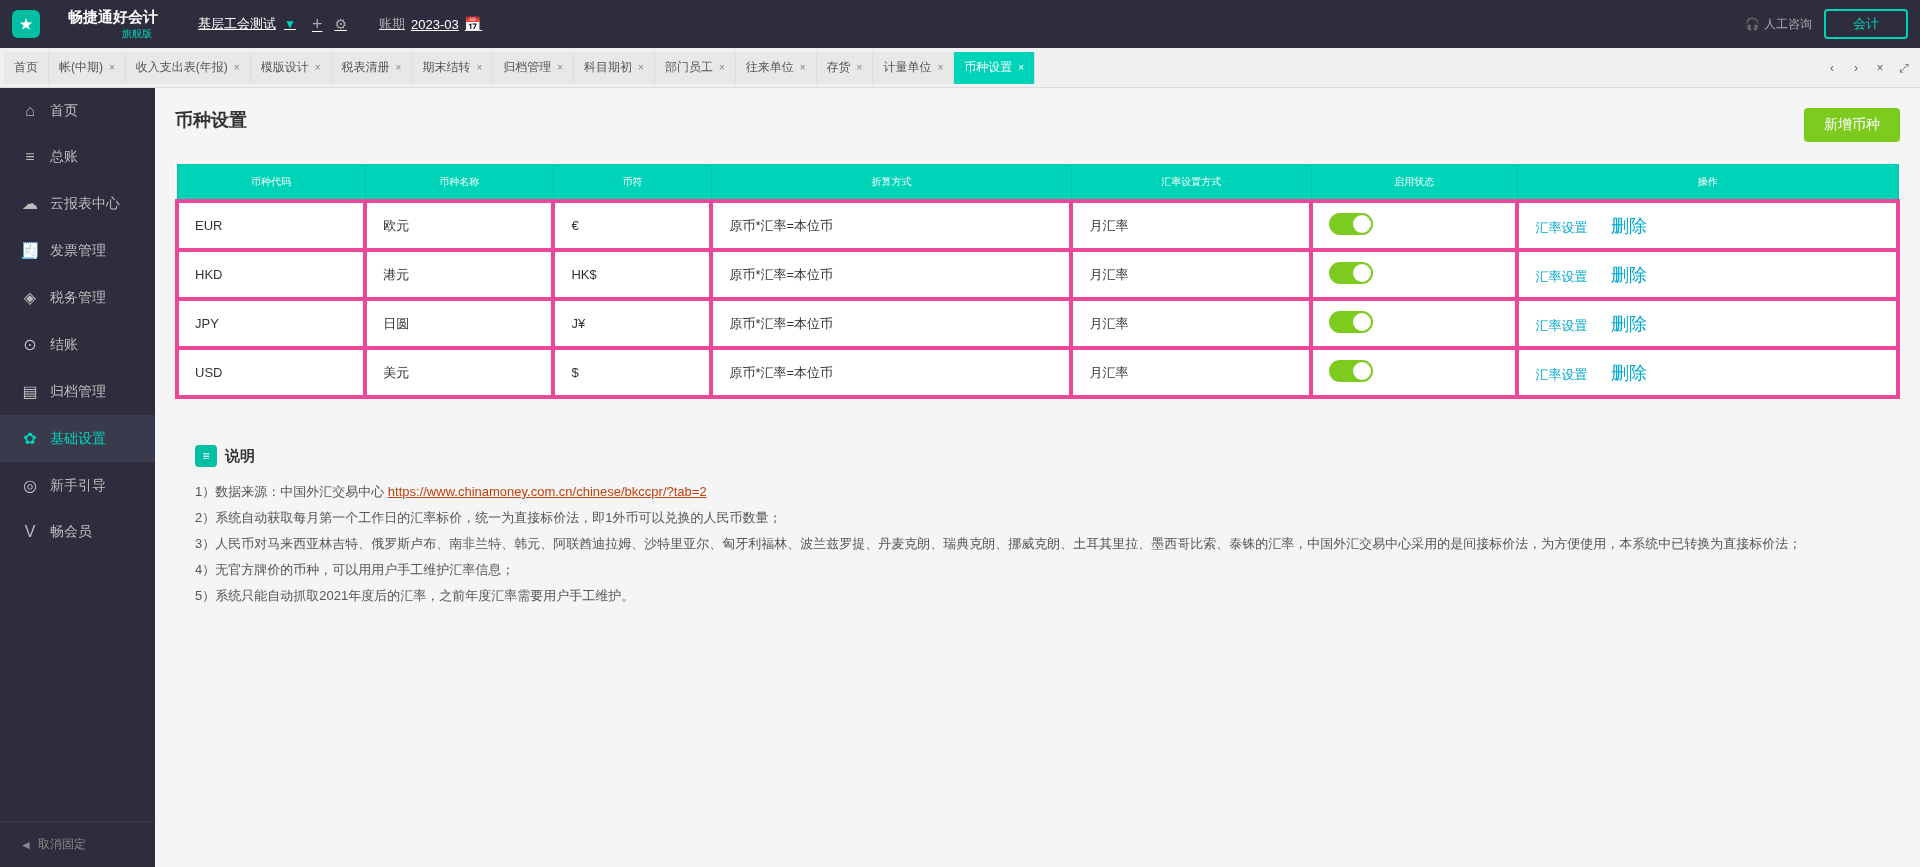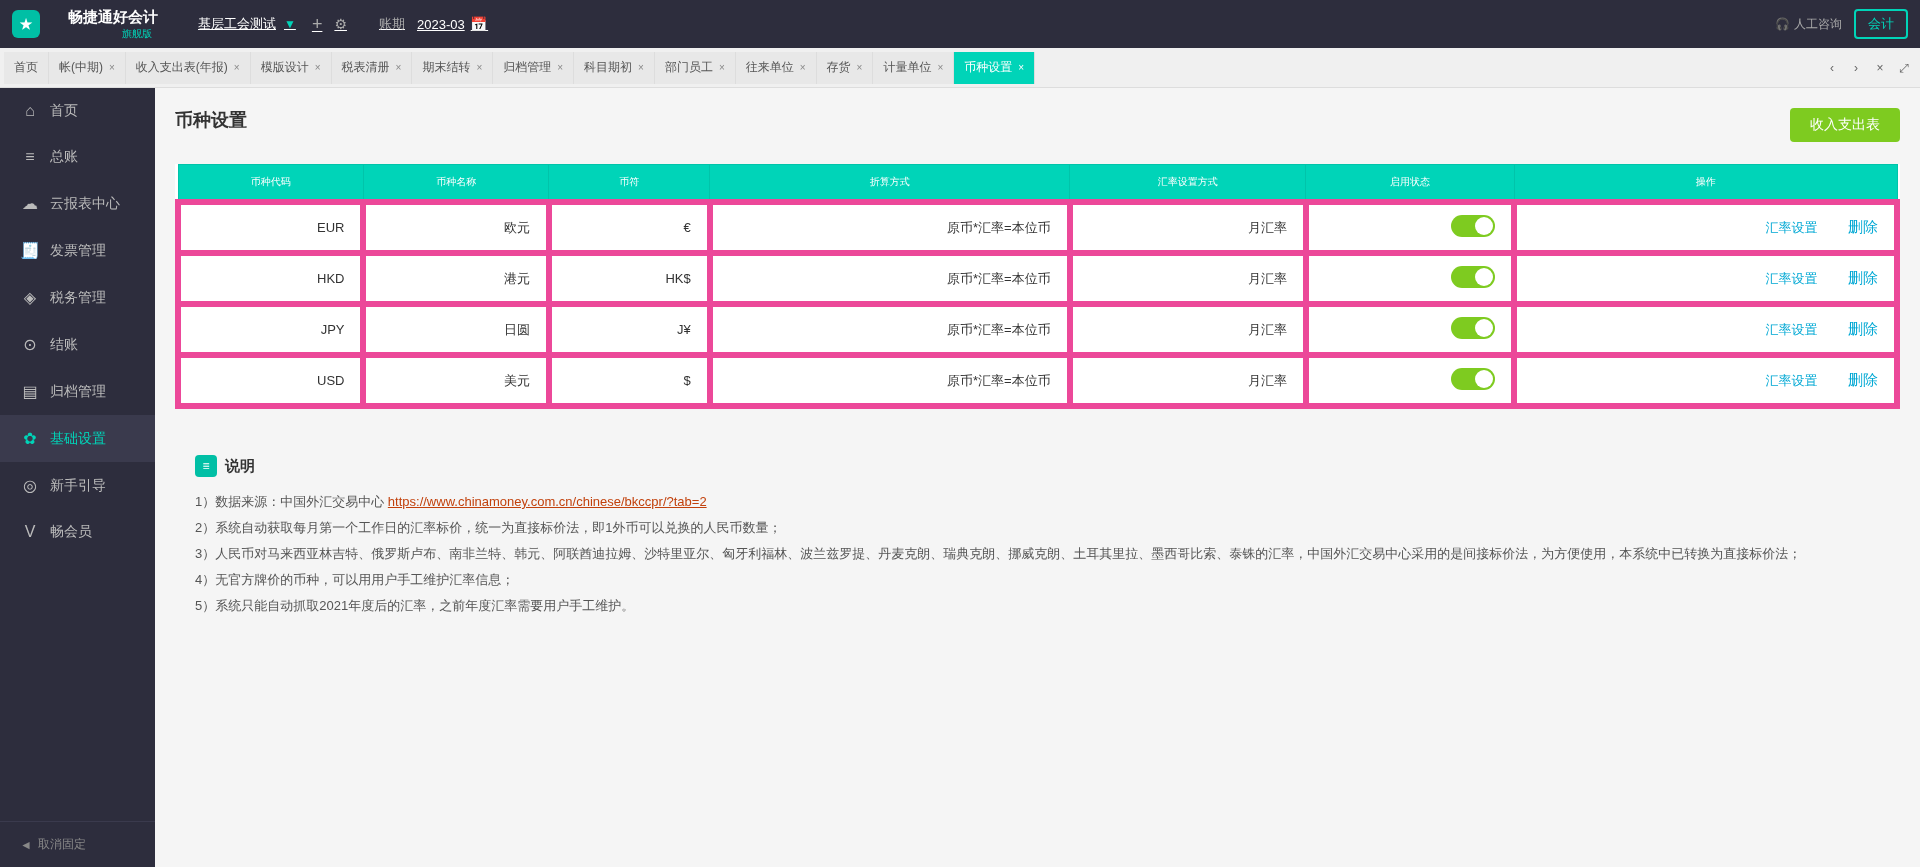--- a/index.html
+++ b/index.html
@@ -79,21 +79,21 @@
       cursor: pointer;
     }
     .period-label {
       color: #aaa;
       font-size: 13px;
       margin-left: 32px;
     }
     .period-value {
       color: #fff;
       font-size: 13px;
-      margin-left: 12px;
+      margin-left: 6px;
     }
     .period-cal {
       color: #00d4b8;
       margin-left: 6px;
       font-size: 14px;
     }
     .top-right {
       display: flex;
       align-items: center;
       gap: 12px;
@@ -103,21 +103,21 @@
       align-items: center;
       color: #aaa;
       font-size: 12px;
       gap: 4px;
       cursor: pointer;
     }
     .kuaiji-btn {
       background: transparent;
       border: 2px solid #00d4b8;
       color: #00d4b8;
-      padding: 4px 12px;
+      padding: 4px 27px;
       border-radius: 4px;
       font-size: 13px;
       cursor: pointer;
     }
 
     
     .tab-bar {
       height: 40px;
       background: #f0f0f0;
       display: flex;
@@ -254,22 +254,22 @@
       font-weight: normal;
       border: 1px solid #00c4aa;
     }
     .data-table tbody tr {
       border-bottom: 1px solid #e8e8e8;
     }
     .data-table tbody td {
       padding: 10px 16px;
       font-size: 13px;
       color: #333;
-      text-align: right;
-      border: 6px solid #ec4899;
+      text-align: left;
+      border: 4px solid #ec4899;
     }
     .toggle-on {
       display: inline-flex;
       align-items: center;
       width: 44px;
       height: 22px;
       background: #7ecb20;
       border-radius: 11px;
       padding: 2px;
       position: relative;
@@ -283,22 +283,22 @@
       right: 2px;
     }
     .action-link {
       color: #00a8d4;
       cursor: pointer;
       font-size: 13px;
     }
     .action-delete {
       color: #00a8d4;
       cursor: pointer;
-      font-size: 15px;
-      margin-left: 27px;
+      font-size: 18px;
+      margin-left: 20px;
     }
 
     
     .notice-section {
       margin-top: 30px;
       padding: 16px 20px;
     }
     .notice-title {
       display: flex;
       align-items: center;
@@ -467,21 +467,21 @@
     </div>
     <div class="sidebar-bottom">
       <span>◄</span>
       <span>取消固定</span>
     </div>
   </div>
 
   <div class="content">
     <div style="display:flex; align-items:center; justify-content:space-between; margin-bottom:16px;">
       <h2 class="page-title">币种设置</h2>
-      <button class="new-btn">收入支出表</button>
+      <button class="new-btn">新增币种</button>
     </div>
 
     <table class="data-table">
       <thead>
         <tr>
           <th>币种代码</th>
           <th>币种名称</th>
           <th>币符</th>
           <th>折算方式</th>
           <th>汇率设置方式</th>

